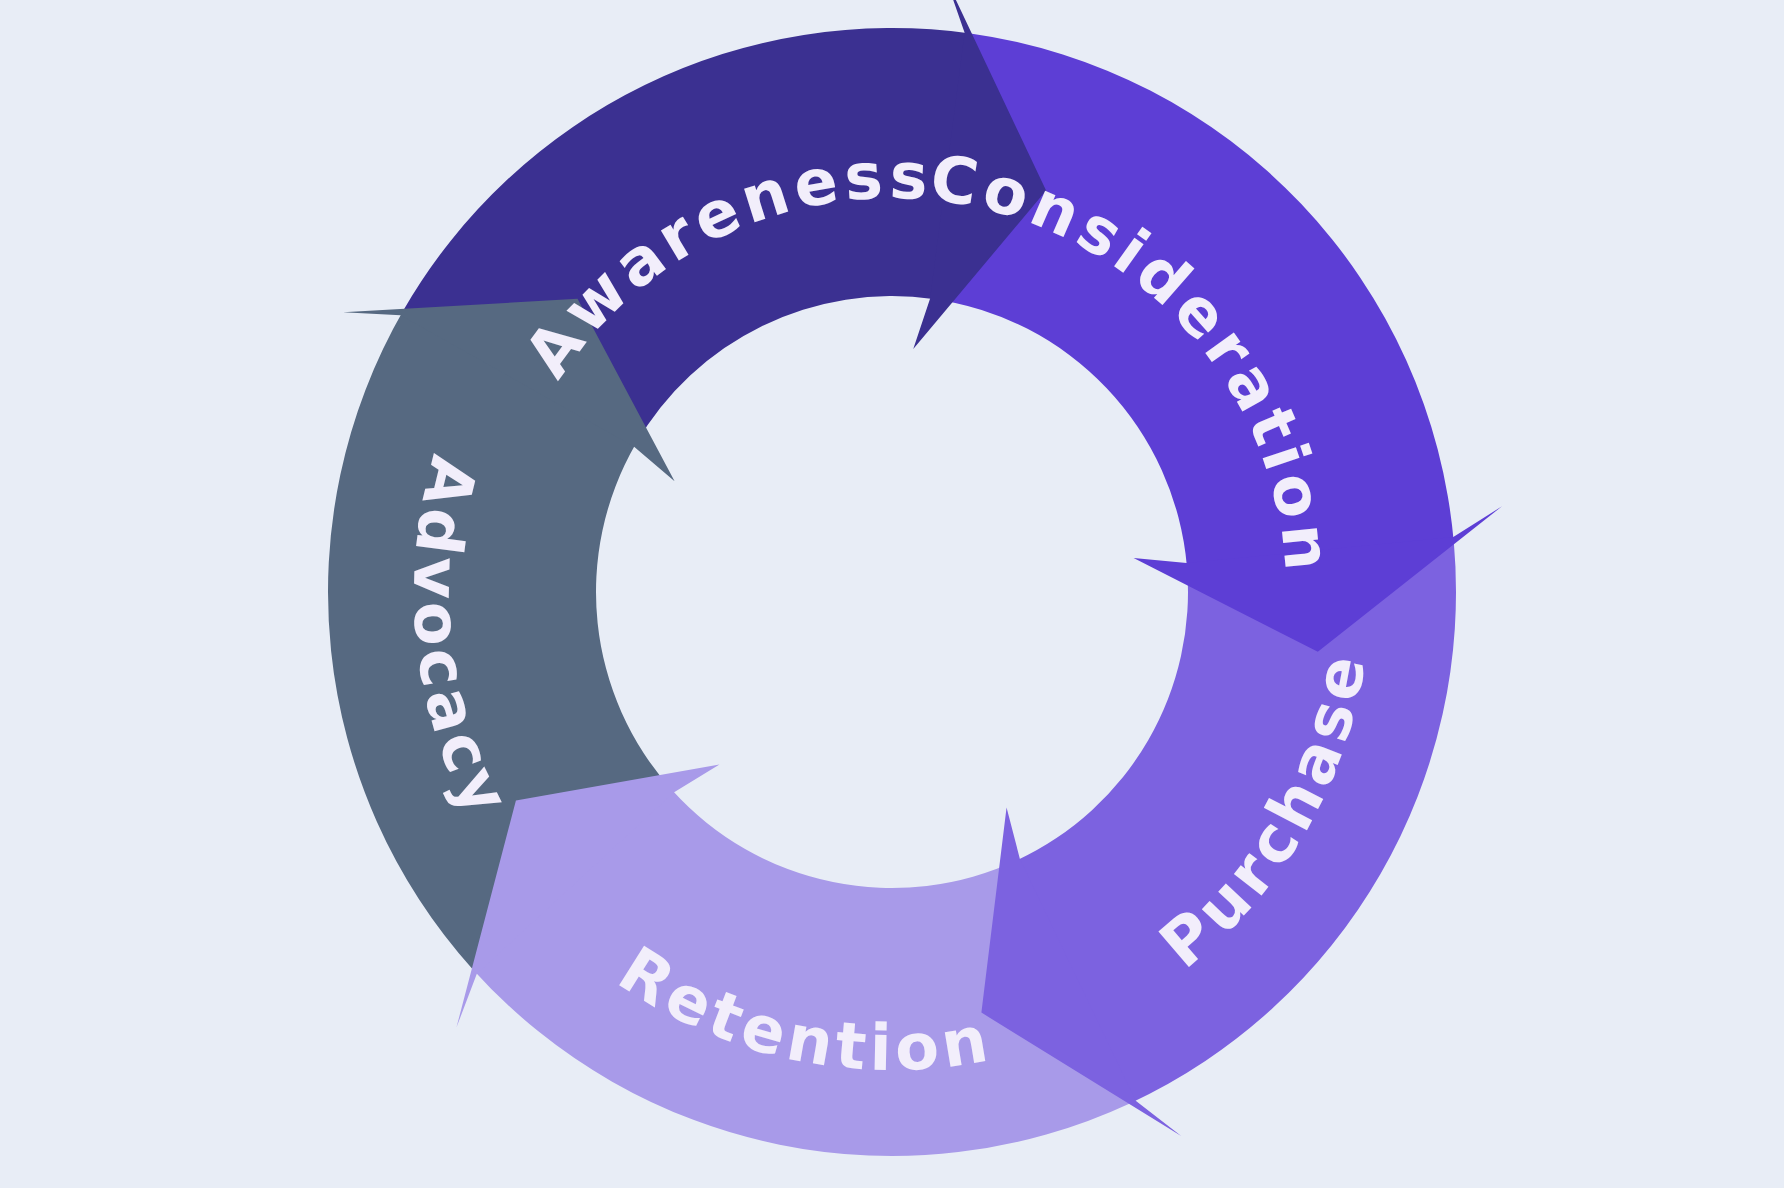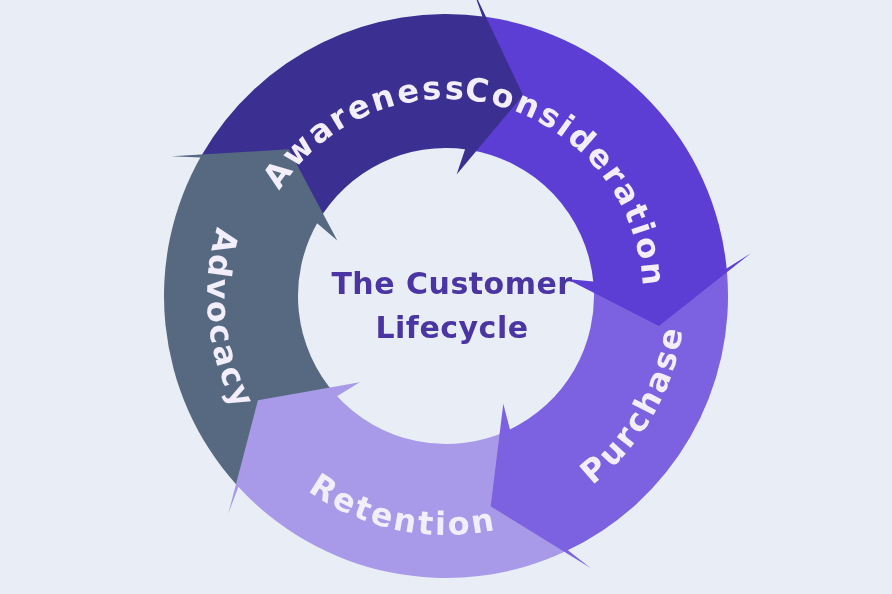--- a/index.html
+++ b/index.html
@@ -58,17 +58,13 @@
       </g>
     <g id="seg-labels">
         <text class="seg-label" fill="#f2eefb" text-anchor="middle"><textPath href="#tp-0" xlink:href="#tp-0" startOffset="50%">Awareness</textPath></text>
         <text class="seg-label" fill="#f2eefb" text-anchor="middle"><textPath href="#tp-1" xlink:href="#tp-1" startOffset="50%">Consideration</textPath></text>
         <text class="seg-label" fill="#f2eefb" text-anchor="middle"><textPath href="#tp-2" xlink:href="#tp-2" startOffset="50%">Purchase</textPath></text>
         <text class="seg-label" fill="#f2eefb" text-anchor="middle"><textPath href="#tp-3" xlink:href="#tp-3" startOffset="50%">Retention</textPath></text>
         <text class="seg-label" fill="#f2eefb" text-anchor="middle"><textPath href="#tp-4" xlink:href="#tp-4" startOffset="50%">Advocacy</textPath></text>
       </g>
   </svg>
 
-  <div id="diagram-title" style="color: rgb(74, 53, 162);">
-    <div>The Customer</div>
-    <div>Lifecycle</div>
-  </div>
 </div>
 
 </body></html>

